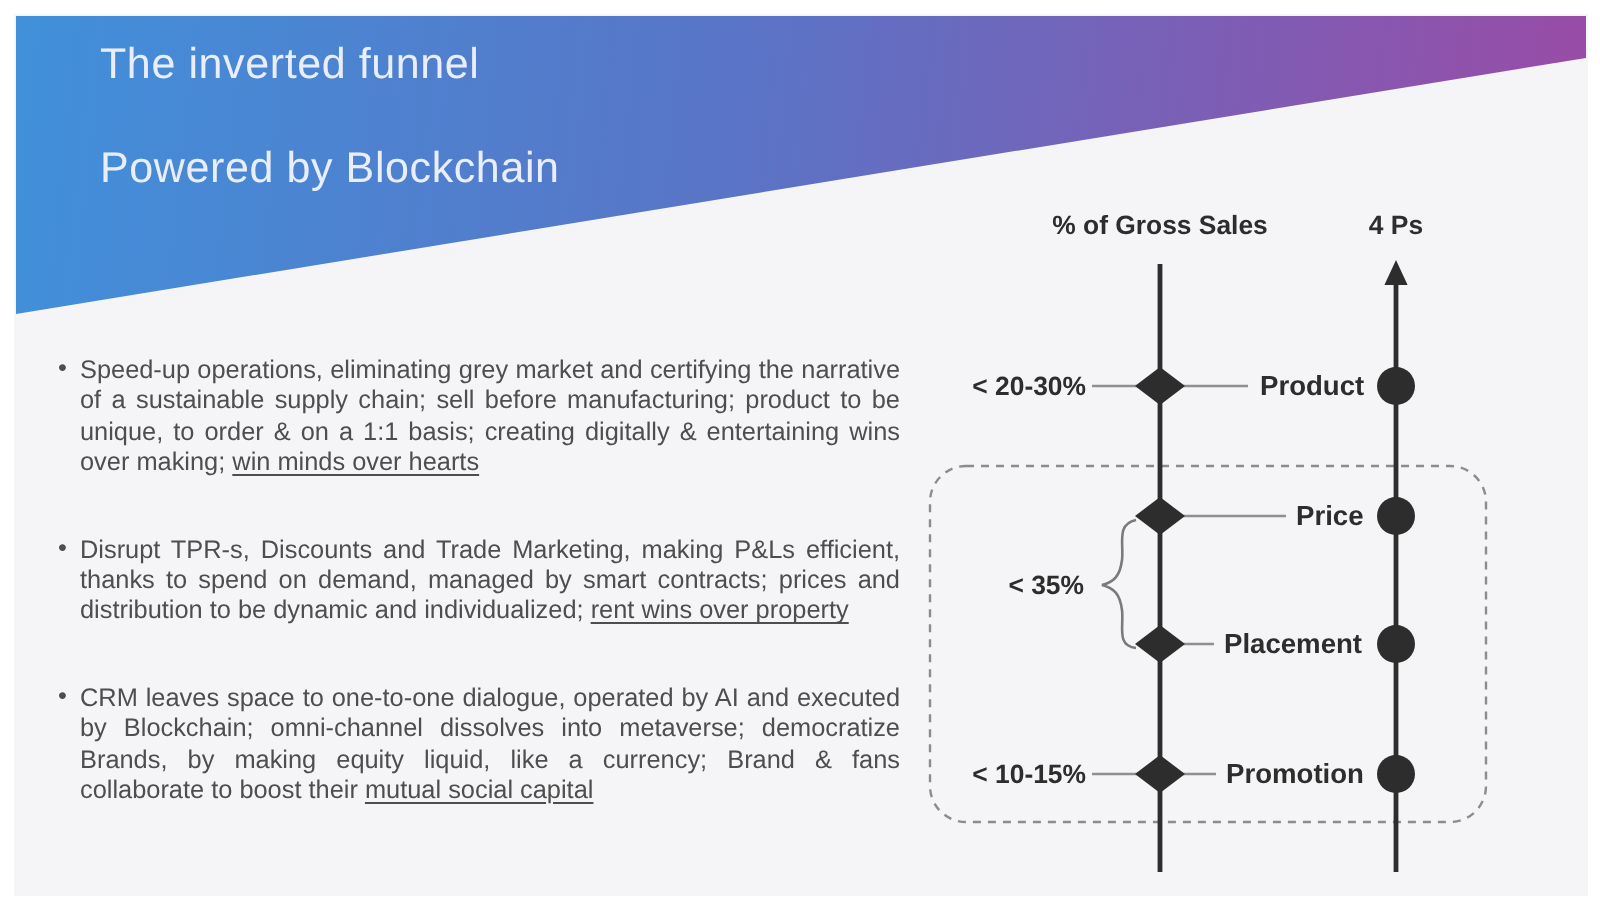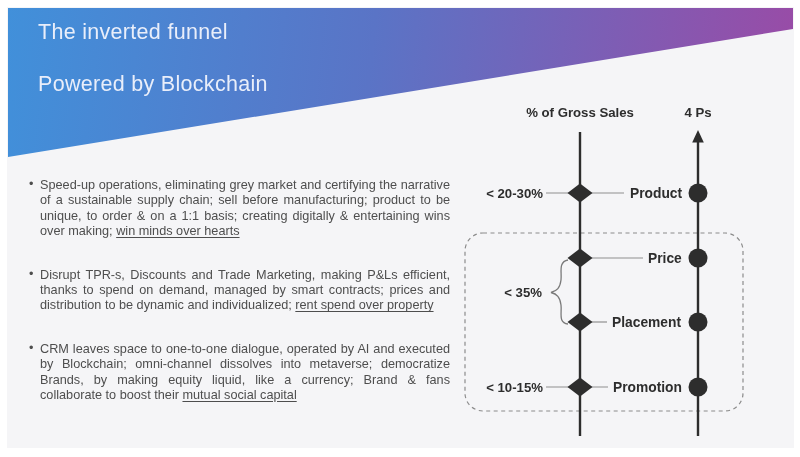--- a/index.html
+++ b/index.html
@@ -9,21 +9,21 @@
   .stage { position: relative; width: 800px; height: 457px; background: #ffffff; }
 
   .slide { position: absolute; left: 7px; top: 7px; width: 787px; height: 441px;
            background: #f5f5f7; }
 
   
   .banner { position: absolute; left: 1px; top: 1px; width: 785px; height: 150px;
             background: linear-gradient(96deg, #4190da 0%, #5a74c6 46%, #9a4ba6 100%);
             clip-path: polygon(0 0, 100% 0, 100% 21px, 0 149px); }
   .banner .title1, .banner .title2 {
-            position: absolute; left: 30px; color: #e9eefa; font-size: 21.5px;
+            position: absolute; left: 42px; color: #e9eefa; font-size: 21.5px;
             font-weight: 400; letter-spacing: 0.3px; white-space: nowrap; }
   .banner .title1 { top: 12px; }
   .banner .title2 { top: 64px; text-align: right; }
 
   
   .bullets { position: absolute; left: 16px; top: 171px; width: 427px; list-style: none; }
   .bullet  { position: relative; padding-left: 17px; margin-bottom: 28px;
              font-size: 12.7px; line-height: 15.4px; color: #4e4e4e;
              text-align: justify; text-justify: inter-word; }
   .bullet .dot { position: absolute; left: 6px; top: -1px; color: #4e4e4e; }
@@ -51,21 +51,21 @@
       <div class="title2">Powered by Blockchain</div>
     </div>
 
     <ul class="bullets">
       <li class="bullet">
         <span class="dot">•</span>
         <span>Speed-up operations, eliminating grey market and certifying the narrative of a sustainable supply chain; sell before manufacturing; product to be unique, to order &amp; on a 1:1 basis; creating digitally &amp; entertaining wins over making; </span><span class="u">win minds over hearts</span>
       </li>
       <li class="bullet">
         <span class="dot">•</span>
-        <span>Disrupt TPR-s, Discounts and Trade Marketing, making P&amp;Ls efficient, thanks to spend on demand, managed by smart contracts; prices and distribution to be dynamic and individualized; </span><span class="u">rent spend over property</span>
+        <span>Disrupt TPR-s, Discounts and Trade Marketing, making P&amp;Ls efficient, thanks to spend on demand, managed by smart contracts; prices and distribution to be dynamic and individualized; </span><span class="u">rent wins over property</span>
       </li>
       <li class="bullet">
         <span class="dot">•</span>
         <span>CRM leaves space to one-to-one dialogue, operated by AI and executed by Blockchain; omni-channel dissolves into metaverse; democratize Brands, by making equity liquid, like a currency; Brand &amp; fans collaborate to boost their </span><span class="u">mutual social capital</span>
       </li>
     </ul>
 
     <svg class="diagram" width="360" height="350" viewBox="0 0 360 350" xmlns="http://www.w3.org/2000/svg">
 
       <text x="140" y="22" text-anchor="middle" class="axis-title">% of Gross Sales</text>

